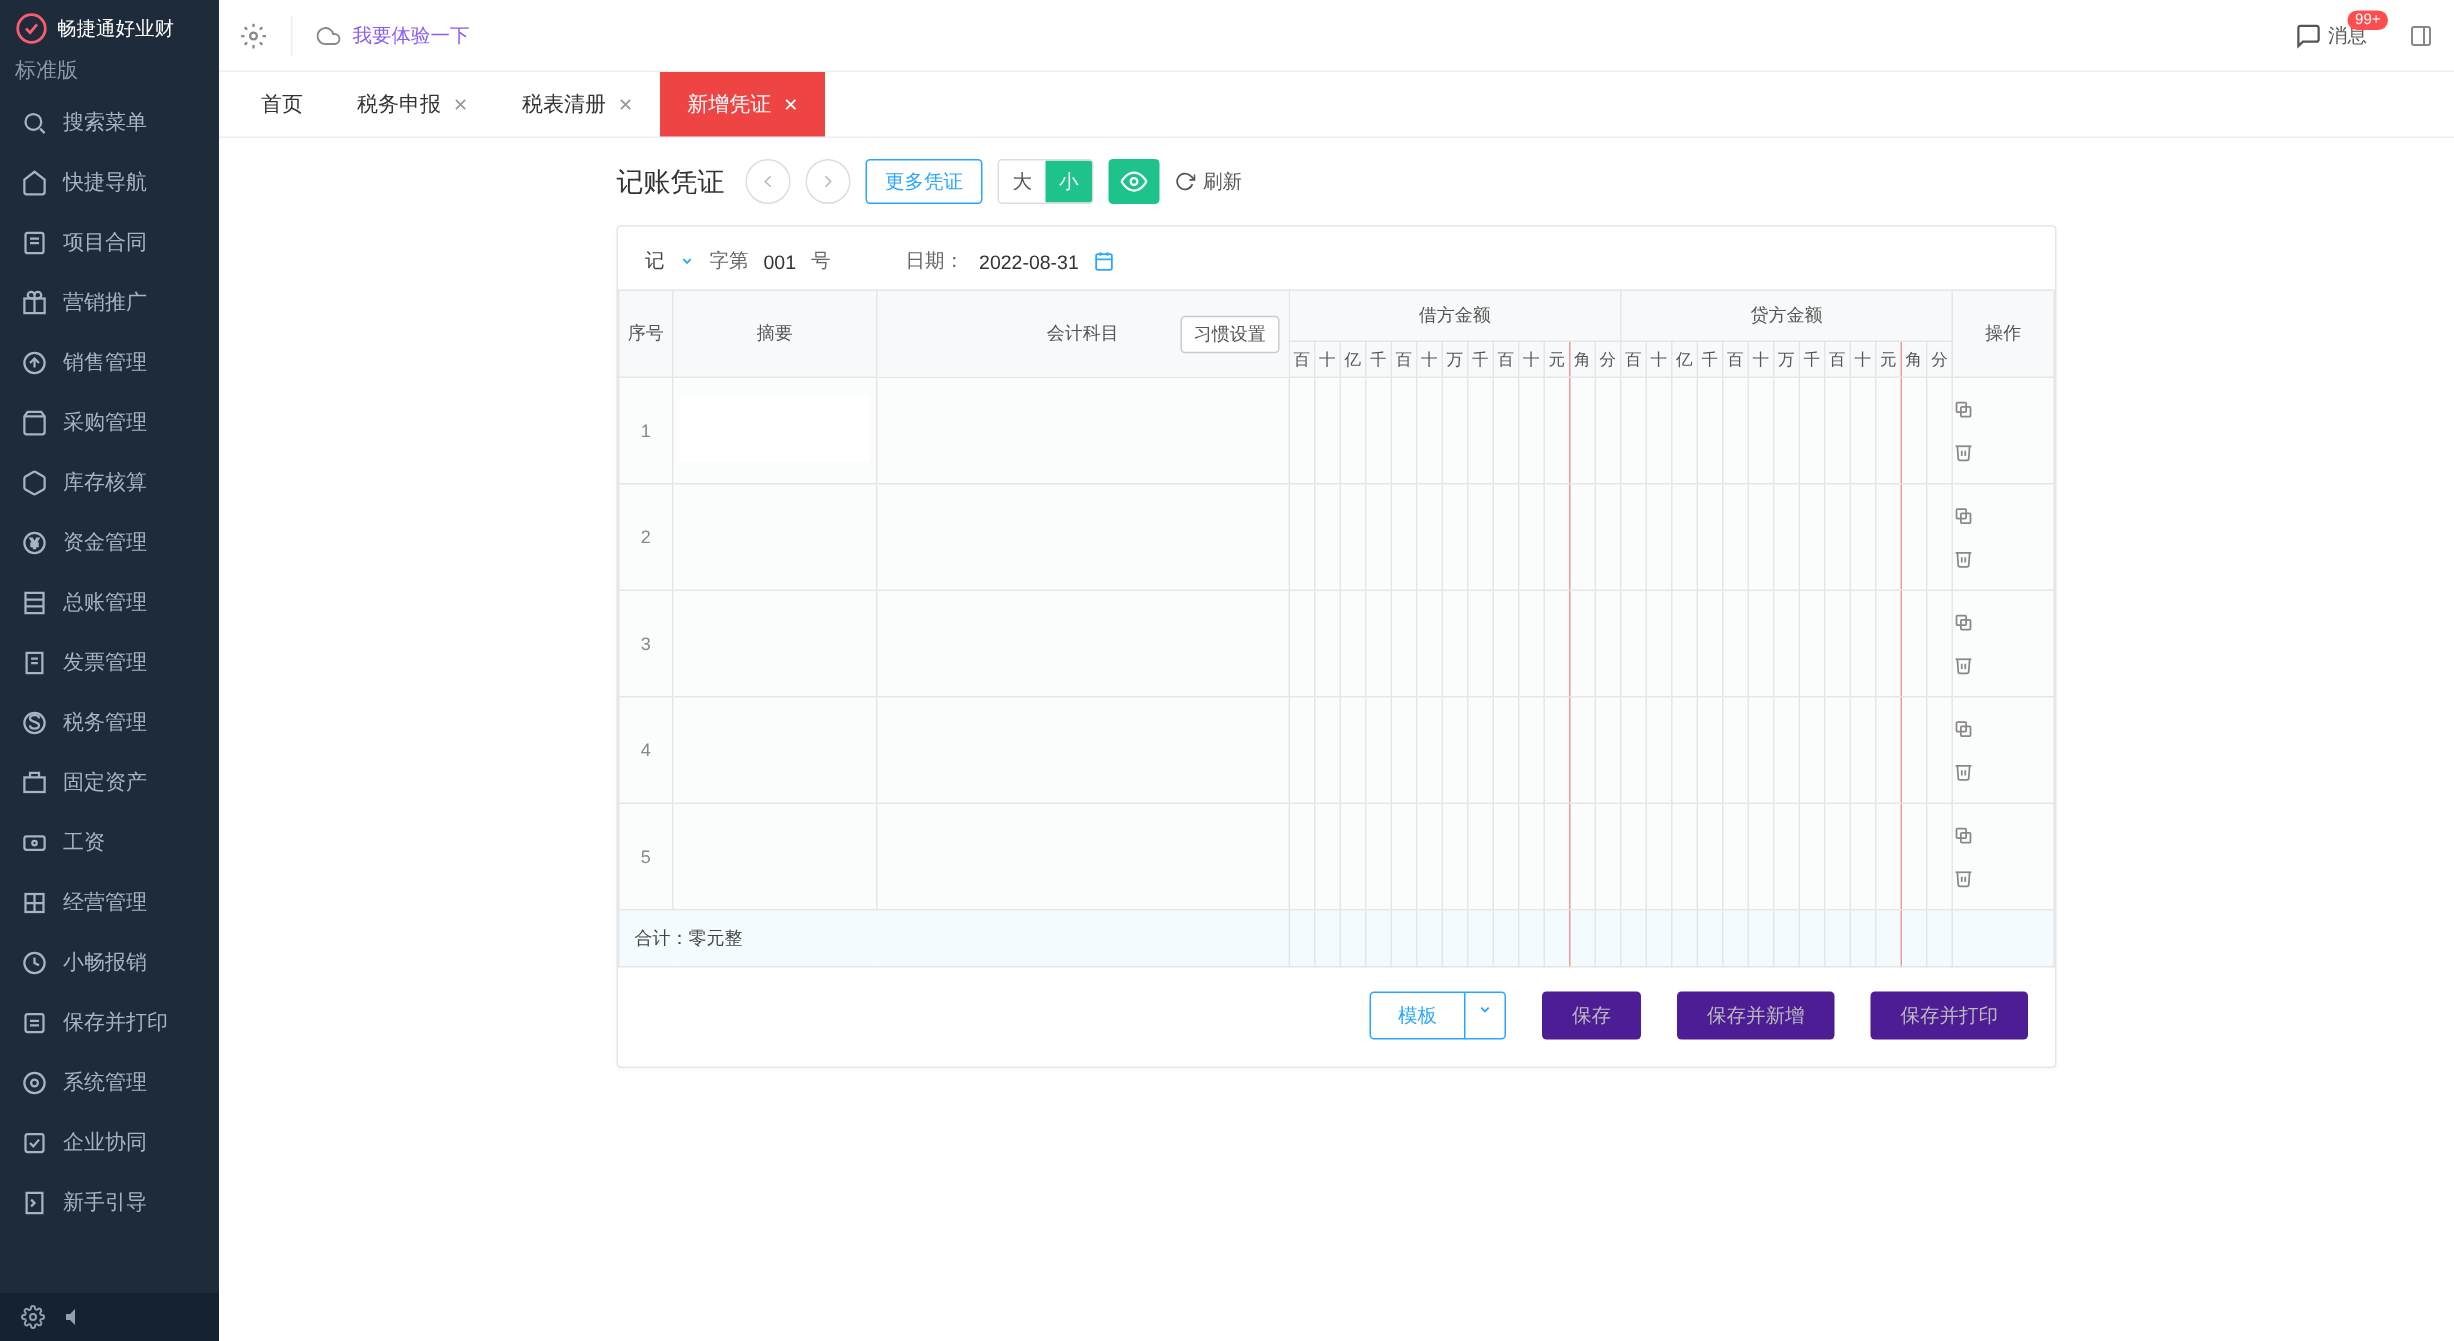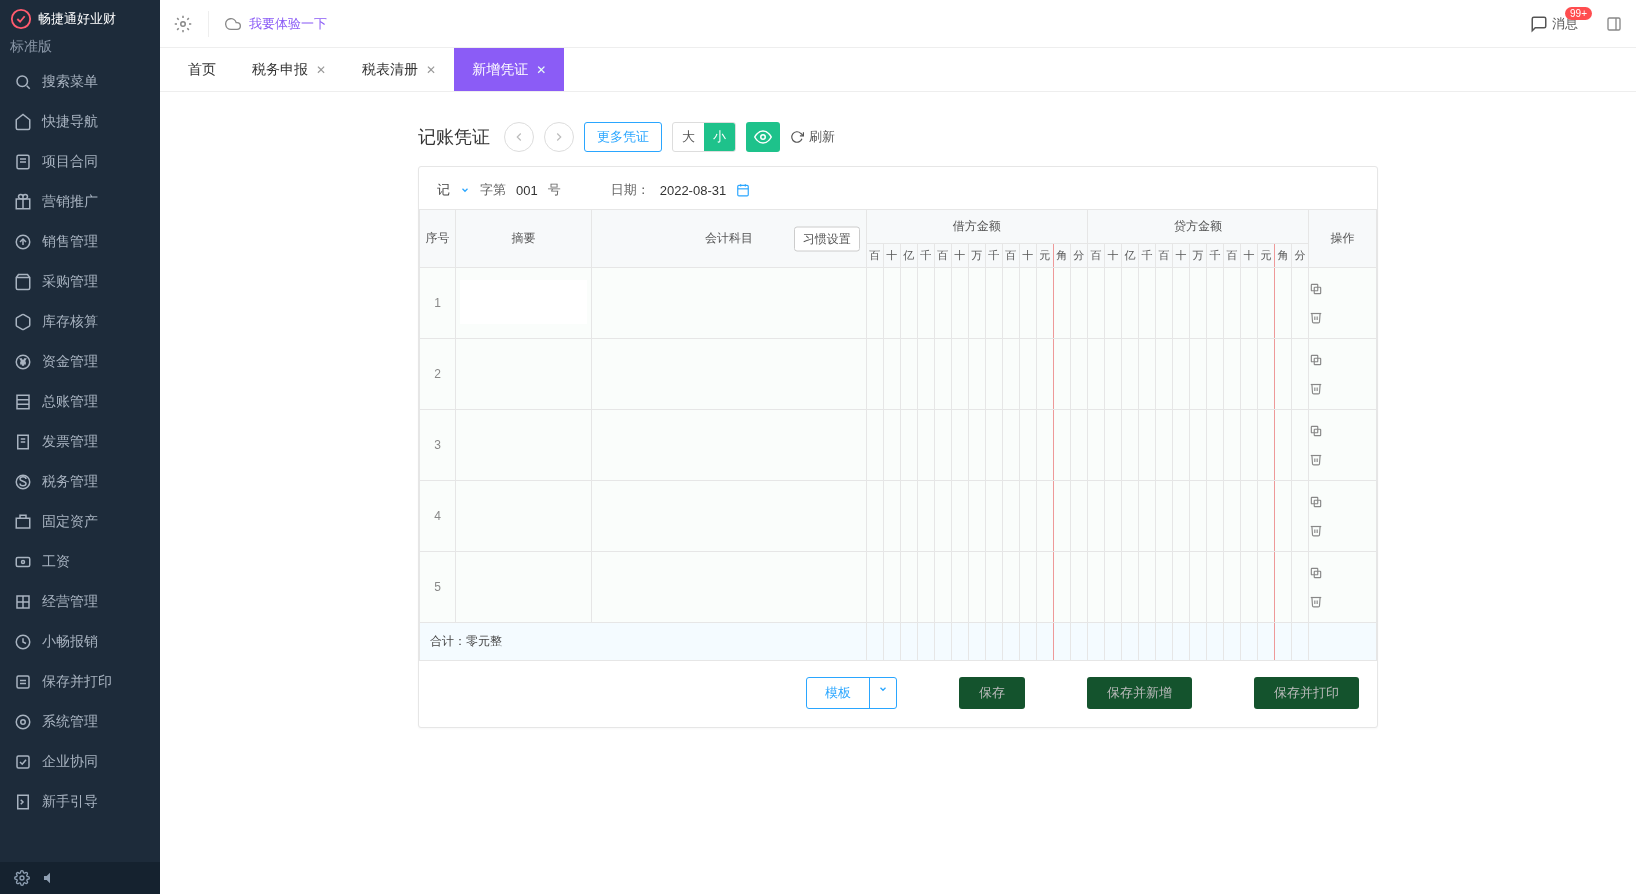--- a/index.html
+++ b/index.html
@@ -1,20 +1,20 @@
 <!DOCTYPE html>
 <html><head>
 <meta charset="utf-8">
 <style>
 * { margin: 0; padding: 0; box-sizing: border-box; }
 body { font-family: "Microsoft YaHei", Arial, sans-serif; font-size: 13px; color: #333; background: #fff; overflow: hidden; }
 .app { display: flex; height: 100vh; }
 
 
-.sidebar { width: 160px; background: #1d2b3a; color: #a8b3c0; display: flex; flex-direction: column; justify-content: space-between; }
+.sidebar { width: 146px; background: #1d2b3a; color: #a8b3c0; display: flex; flex-direction: column; justify-content: space-between; }
 .sidebar-header { padding: 8px 10px; display: flex; align-items: center; gap: 6px; }
 .logo-icon { width: 22px; height: 22px; }
 .logo-text { color: #fff; font-size: 13px; font-weight: 500; }
 .version-tag { padding: 0 10px 6px; font-size: 14px; color: #8a97a7; }
 .sidebar-items { flex: 1; overflow-y: auto; }
 .sidebar-item { display: flex; align-items: center; gap: 10px; padding: 11px 14px; cursor: pointer; font-size: 14px; }
 .sidebar-icon { width: 18px; height: 18px; display: inline-flex; align-items: center; justify-content: center; }
 .sidebar-footer { display: flex; align-items: center; gap: 12px; padding: 8px 14px; background: #15222f; }
 
 
@@ -30,30 +30,30 @@
 .try-link { display: flex; align-items: center; gap: 8px; color: #8b5cf6; cursor: pointer; }
 .try-link span.ico { display:inline-flex; }
 .topbar-spacer { flex: 1; }
 .msg-btn { display: flex; align-items: center; gap: 4px; color: #555; cursor: pointer; position: relative; }
 .badge { position: absolute; top: -8px; right: -14px; background: #ff4d4f; color: #fff; font-size: 10px; padding: 1px 5px; border-radius: 8px; }
 .narrow-icon { margin-left: 18px; color: #888; cursor: pointer; }
 
 
 .tabs { height: 44px; display: flex; align-items: stretch; border-bottom: 1px solid #eee; padding-left: 10px; }
 .tab { display: flex; align-items: center; gap: 8px; padding: 0 18px; font-size: 14px; color: #333; cursor: pointer; position: relative; }
-.tab.active { background: #8b5cf6; color: #fff; }
+.tab.active { background: #ef4444; color: #fff; }
 .tab-close { font-size: 12px; color: #999; cursor: pointer; }
 .tab.active .tab-close { color: #e8fff6; }
 
 
 .content { flex: 1; position: relative; overflow: auto; padding: 14px 0 0 0; }
 .voucher-wrap { margin: 0 auto; width: 960px; }
 
 
-.vtoolbar { display: flex; align-items: center; gap: 10px; margin-bottom: 14px; margin-top: 16px; }
+.vtoolbar { display: flex; align-items: center; gap: 10px; margin-bottom: 14px; }
 .vtitle { font-size: 18px; color: #333; margin-right: 4px; position: relative; }
 .nav-circle { width: 30px; height: 30px; border: 1px solid #ddd; border-radius: 50%; display: inline-flex; align-items: center; justify-content: center; color: #bbb; cursor: pointer; background:#fff; }
 .btn-outline { border: 1px solid #2aa6ff; color: #2aa6ff; background: #fff; padding: 5px 12px; border-radius: 3px; cursor: pointer; font-size: 13px; }
 .size-toggle { display: inline-flex; border: 1px solid #ddd; border-radius: 3px; overflow: hidden; }
 .size-toggle span { padding: 5px 9px; font-size: 13px; cursor: pointer; color: #555; }
 .size-toggle span.on { background: #1ec28b; color: #fff; }
 .eye-btn { width: 34px; height: 30px; background: #1ec28b; border-radius: 3px; display: inline-flex; align-items: center; justify-content: center; color: #fff; cursor: pointer; }
 .refresh-btn { display: flex; align-items: center; gap: 5px; color: #555; cursor: pointer; }
 
 
@@ -90,21 +90,21 @@
 .vtable tr.total td { background: #f4fbff; text-align: left; padding-left: 10px; color: #444; height: 38px; }
 .vtable tr.total td.dc { padding-left:0; }
 
 
 .vfooter { display: flex; align-items: center; padding: 16px 18px 0; font-size: 12px; color: #888; gap: 24px; }
 .vfooter .left-group { display: flex; gap: 30px; align-items: center; }
 .vfooter .spacer { flex: 1; }
 .btn-split { display: inline-flex; border: 1px solid #2aa6ff; border-radius: 3px; overflow: hidden; }
 .btn-split .main-b { padding: 6px 18px; color: #2aa6ff; cursor: pointer; font-size: 13px; }
 .btn-split .arrow-b { padding: 6px 8px; border-left: 1px solid #2aa6ff; color: #2aa6ff; cursor: pointer; }
-.btn-disabled { background: #14532d; color: #bbb; padding: 7px 20px; border-radius: 3px; font-size: 13px; cursor: not-allowed; margin-left: 38px; }
+.btn-disabled { background: #4c1d95; color: #bbb; padding: 7px 20px; border-radius: 3px; font-size: 13px; cursor: not-allowed; }
 
 .edit-pencil { color:#aaa; margin-left:4px; cursor:pointer; }
 svg { display:block; }
 </style>
 </head>
 <body>
 
 <div class="app">
 
   <aside class="sidebar">

